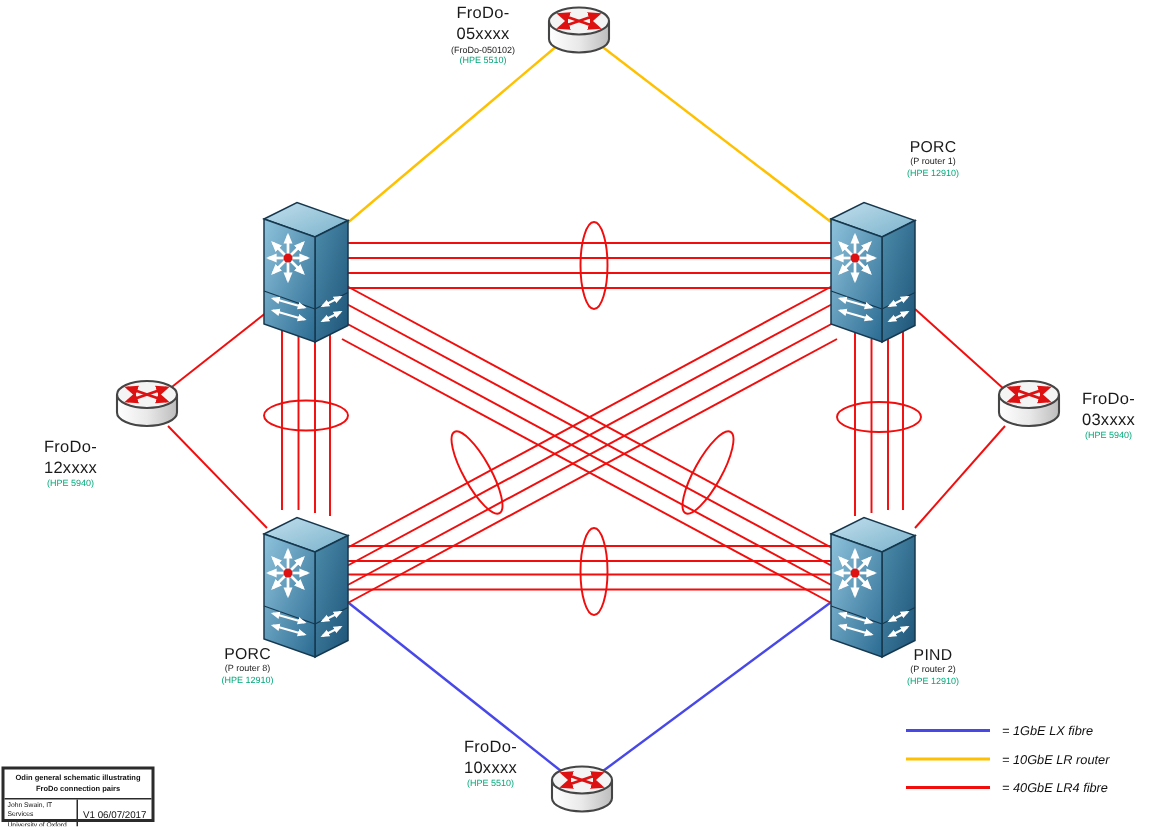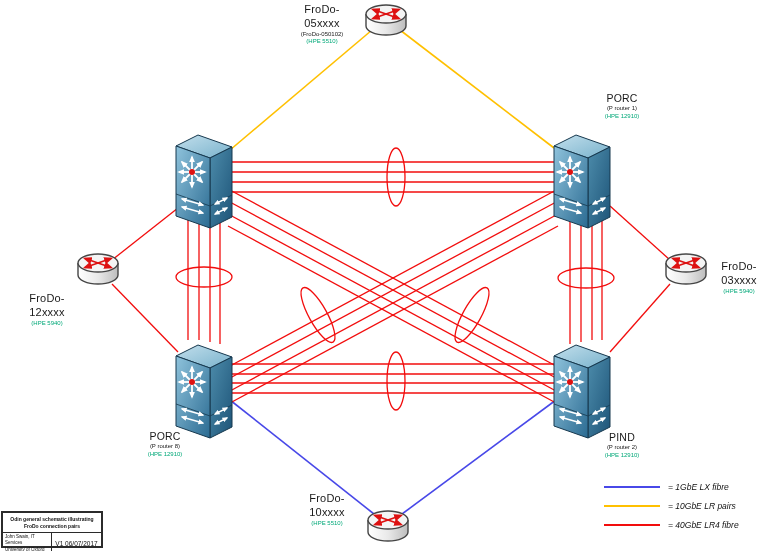--- a/index.html
+++ b/index.html
@@ -223,21 +223,21 @@
   <div class="md">(HPE 5510)</div>
 </div>
 
 <div class="legend">
   <div class="lrow">
     <span class="lsw b"></span>
     <span class="llb">= 1GbE LX fibre</span>
   </div>
   <div class="lrow">
     <span class="lsw y"></span>
-    <span class="llb">= 10GbE LR pairs</span>
+    <span class="llb">= 10GbE LR router</span>
   </div>
   <div class="lrow">
     <span class="lsw r"></span>
     <span class="llb">= 40GbE LR4 fibre</span>
   </div>
 </div>
 
 <div class="tbox">
   <div class="tt">Odin general schematic illustrating FroDo connection pairs</div>
   <div class="bt">

